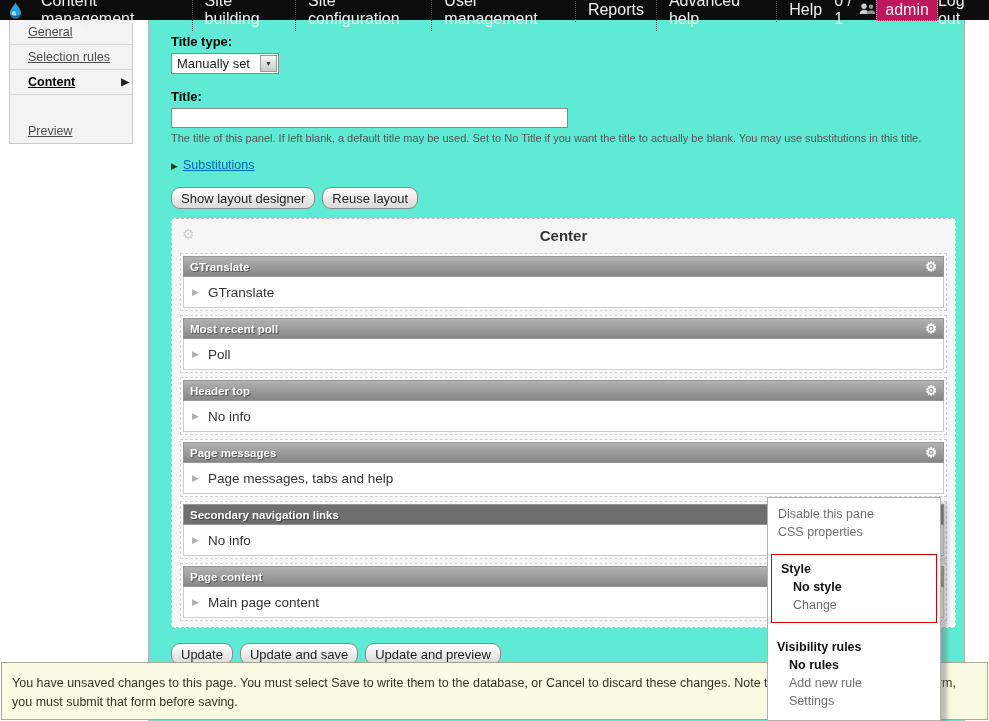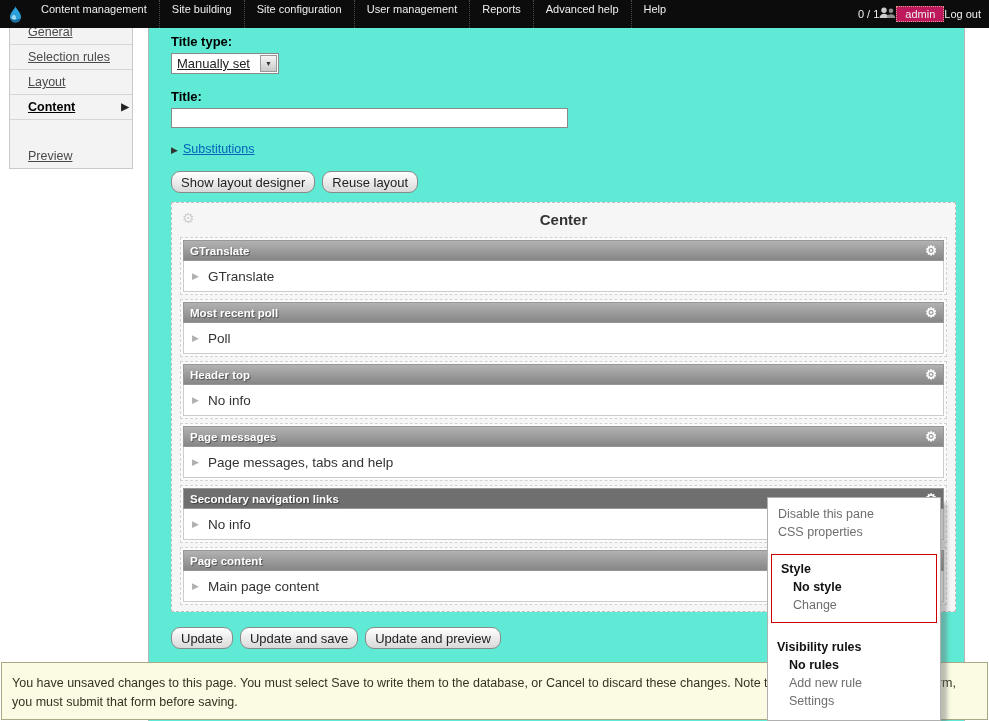--- a/index.html
+++ b/index.html
@@ -3,22 +3,22 @@
 <meta charset="utf-8">
 <style>
   * { margin:0; padding:0; box-sizing:border-box; }
   body { font-family:"Liberation Sans", sans-serif; background:#fff; }
   .page { position:relative; width:989px; height:721px; background:#fff; overflow:hidden; }
 
   
   .display-link { position:absolute; left:192px; top:5px; z-index:1; color:#0562ba; font-size:13px; text-decoration:underline; }
 
   
-  .topbar { position:absolute; top:0; left:0; width:989px; height:28px; background:#0c0c0c; z-index:40;
-            display:flex; color:#efefef; font-size:11px; padding:0 8px; }
+  .topbar { position:absolute; top:0; left:0; width:989px; height:20px; background:#0c0c0c; z-index:40;
+            display:flex; align-items:center; color:#efefef; font-size:16px; padding:0 8px; }
   .logo { display:flex; align-items:center; margin-right:6px; }
   .tb-item { color:#efefef; text-decoration:none; padding:3px 12px; cursor:pointer; }
   .tb-item + .tb-item { border-left:1px dotted #4a4a4a; }
   .tb-right { margin-left:auto; display:flex; align-items:center; gap:0; }
   .tb-right a { color:#efefef; text-decoration:none; }
   .admin-badge { background:#be185d; border:1px dotted #d49a8e; padding:1px 8px; color:#fff; }
 
   
   .sidebar { position:absolute; left:9px; top:20px; width:124px; background:#f3f3f3;
              border:1px solid #c9c9c9; border-top:none; z-index:2; }
@@ -29,21 +29,21 @@
   .sb-arrow { position:absolute; right:3px; top:6px; font-size:10px; color:#222; }
 
   
   .main-box { position:absolute; left:148px; top:20px; width:817px; height:720px; background:#5eead4;
               border:1px solid #b5b5b5; border-top:none; border-radius:0 0 8px 8px; z-index:1; }
   .form-area { padding:14px 10px 0 22px; }
   .label { font-size:13px; font-weight:bold; color:#000; margin-bottom:4px; }
   .mt { margin-top:15px; }
 
   .select { display:inline-flex; border:1px solid #8a8a8a; height:21px; align-items:center; background:#fff; cursor:pointer; }
-  .select-text { padding:0 9px 0 5px; font-size:13px; color:#222;text-decoration:underline; }
+  .select-text { padding:0 9px 0 5px; font-size:13px; color:#222; }
   .select-btn { width:17px; height:17px; margin:1px; background:linear-gradient(#f6f6f6,#c9c9c9);
                 border:1px solid #9a9a9a; display:flex; align-items:center; justify-content:center;
                 font-size:7px; color:#333; }
 
   .text-input { width:397px; height:20px; border:1px solid #8a8a8a; font-size:13px; padding:0 3px;
                 font-family:"Liberation Sans", sans-serif; }
   .help { font-size:11px; color:#555; margin-top:4px; }
 
   .collapsible { margin-top:14px; font-size:12.5px; cursor:pointer; }
   .tri { color:#333; font-size:9px; margin-right:5px; }
@@ -119,38 +119,38 @@
         </svg>
       </span>
       <a class="admin-badge">admin</a>
       <a>Log out</a>
     </span>
   </div>
 
   <div class="sidebar">
     <a class="sb-item">General</a>
     <a class="sb-item">Selection rules</a>
-    <a class="sb-item">Layout</a>
     <a class="sb-item active">
       <span>Content</span>
       <span class="sb-arrow">▶</span>
     </a>
     <a class="sb-item">Preview</a>
   </div>
 
   <div class="main-box">
     <div class="form-area">
       <div class="label">Title type:</div>
       <div class="select">
         <span class="select-text">Manually set</span>
         <span class="select-btn">▼</span>
       </div>
 
       <div class="label mt">Title:</div>
       <input class="text-input" value="" style="">
+      <div class="help">The title of this panel. If left blank, a default title may be used. Set to No Title if you want the title to actually be blank. You may use substitutions in this title.</div>
 
       <div class="collapsible">
         <span class="tri">▶</span><a>Substitutions</a>
       </div>
 
       <div class="btn-row">
         <button>Show layout designer</button>
         <button>Reuse layout</button>
       </div>
 

